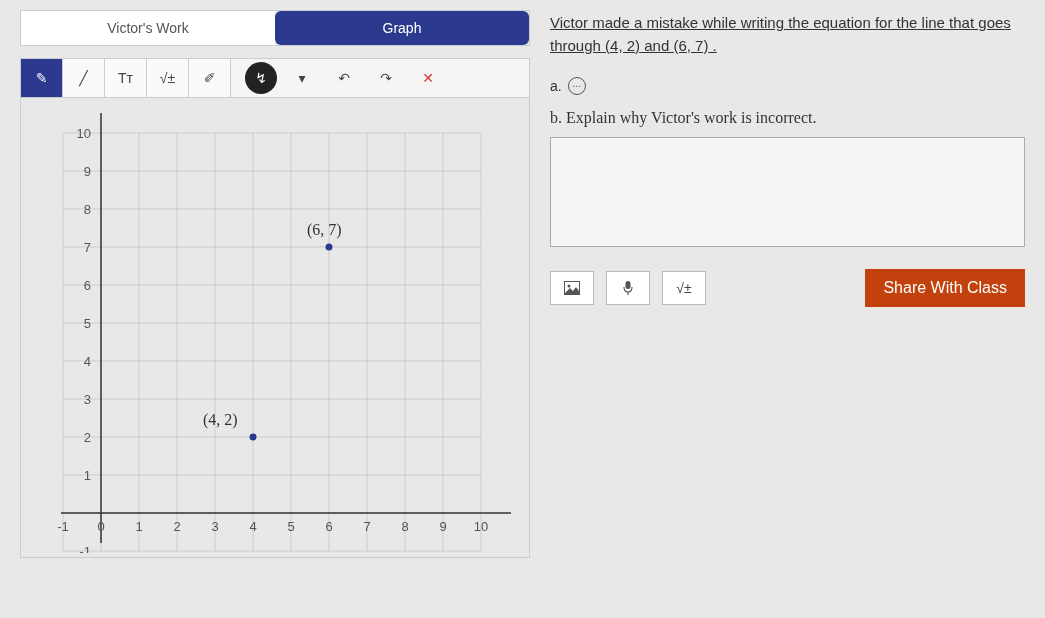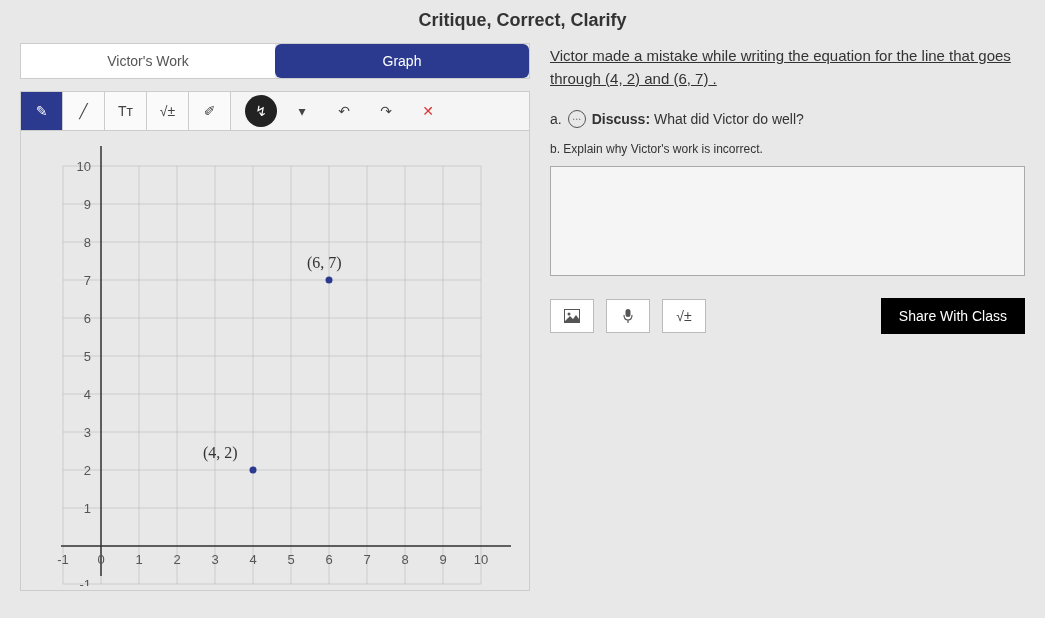--- a/index.html
+++ b/index.html
@@ -15,34 +15,33 @@
 .toolbar { display: flex; align-items: center; gap: 0; height: 40px; margin-top: 12px; border: 1px solid #ccc; background: #f5f5f5; }
 .tbtn { width: 42px; height: 38px; display: flex; align-items: center; justify-content: center; border-right: 1px solid #ccc; background: #fafafa; cursor: pointer; font-size: 14px; color: #444; }
 .tbtn.active { background: #2b3a8f; color: #fff; }
 .tbtn.dark { background: #222; color: #fff; border-radius: 50%; width: 32px; height: 32px; margin: 0 4px; border: none; }
 .tbtn.noborder { border: none; background: transparent; }
 .tbtn.close { color: #d33; }
 .graph-area { position: relative; width: 510px; height: 460px; border: 1px solid #ccc; border-top: none; background: #e8e8e8; overflow: hidden; }
 .graph-svg { position: absolute; left: 10px; top: 5px; }
 .problem-text { font-size: 15px; color: #333; line-height: 1.5; margin-bottom: 20px; text-decoration: underline; }
 .question { font-size: 14px; color: #333; margin-bottom: 14px; display: flex; align-items: center; gap: 6px; }
-.question-b { font-size: 12px; color: #333; margin-bottom: 10px; }
+.question-b { font-size: 16px; color: #333; margin-bottom: 10px; font-family: Liberation Serif, serif; }
 .answer-box { width: 100%; height: 110px; border: 1px solid #aaa; background: #f5f5f5; padding: 8px; font-size: 14px; resize: none; }
 .answer-toolbar { display: flex; align-items: center; gap: 12px; margin-top: 18px; }
 .atbtn { width: 44px; height: 34px; border: 1px solid #bbb; background: #fff; display: flex; align-items: center; justify-content: center; cursor: pointer; font-size: 14px; color: #444; }
-.share-btn { margin-left: auto; background: #000000; color: #fff; border: none; padding: 10px 18px; font-size: 14px; cursor: pointer; }
+.share-btn { margin-left: auto; background: #c2410c; color: #fff; border: none; padding: 10px 18px; font-size: 16px; cursor: pointer; }
 .discuss-icon { display:inline-flex; width:18px; height:18px; border:1.5px solid #555; border-radius:50%; align-items:center; justify-content:center; font-size:9px; }
 .point-label { font-family: serif; font-size: 16px; fill: #333; }
 .axis-label { font-size: 13px; fill: #555; }
 </style>
 </head>
 <body>
 
 <div class="container">
-  <div class="title">Critique, Correct, Clarify</div>
   <div class="main">
     <div class="left">
       <div class="tabs">
         <div class="tab">Victor's Work</div>
         <div class="tab active">Graph</div>
       </div>
       <div class="toolbar">
         <div class="tbtn active">✎</div>
         <div class="tbtn">╱</div>
         <div class="tbtn">Tᴛ</div>
@@ -119,21 +118,20 @@
         </svg>
       </div>
     </div>
     <div class="right">
       <div class="problem-text">
         <span>Victor made a mistake while writing the equation for the line that goes through </span><span>(4, 2)</span><span> and </span><span>(6, 7)</span><span> .</span>
       </div>
       <div class="question">
         <span>a.</span>
         <span class="discuss-icon">⋯</span>
-        <span><b>Discuss:</b><span> What did Victor do well?</span></span>
       </div>
       <div class="question-b">b. Explain why Victor's work is incorrect.</div>
       <textarea class="answer-box" style=""></textarea>
       <div class="answer-toolbar">
         <div class="atbtn">
           <svg width="16" height="14">
               <rect x="0.5" y="0.5" width="15" height="13" fill="none" stroke="#555"></rect>
               <circle cx="5" cy="5" r="1.5" fill="#555"></circle>
               <path d="M1 12 L6 7 L9 10 L12 6 L15 10 L15 13 L1 13 Z" fill="#555"></path>
             </svg>

